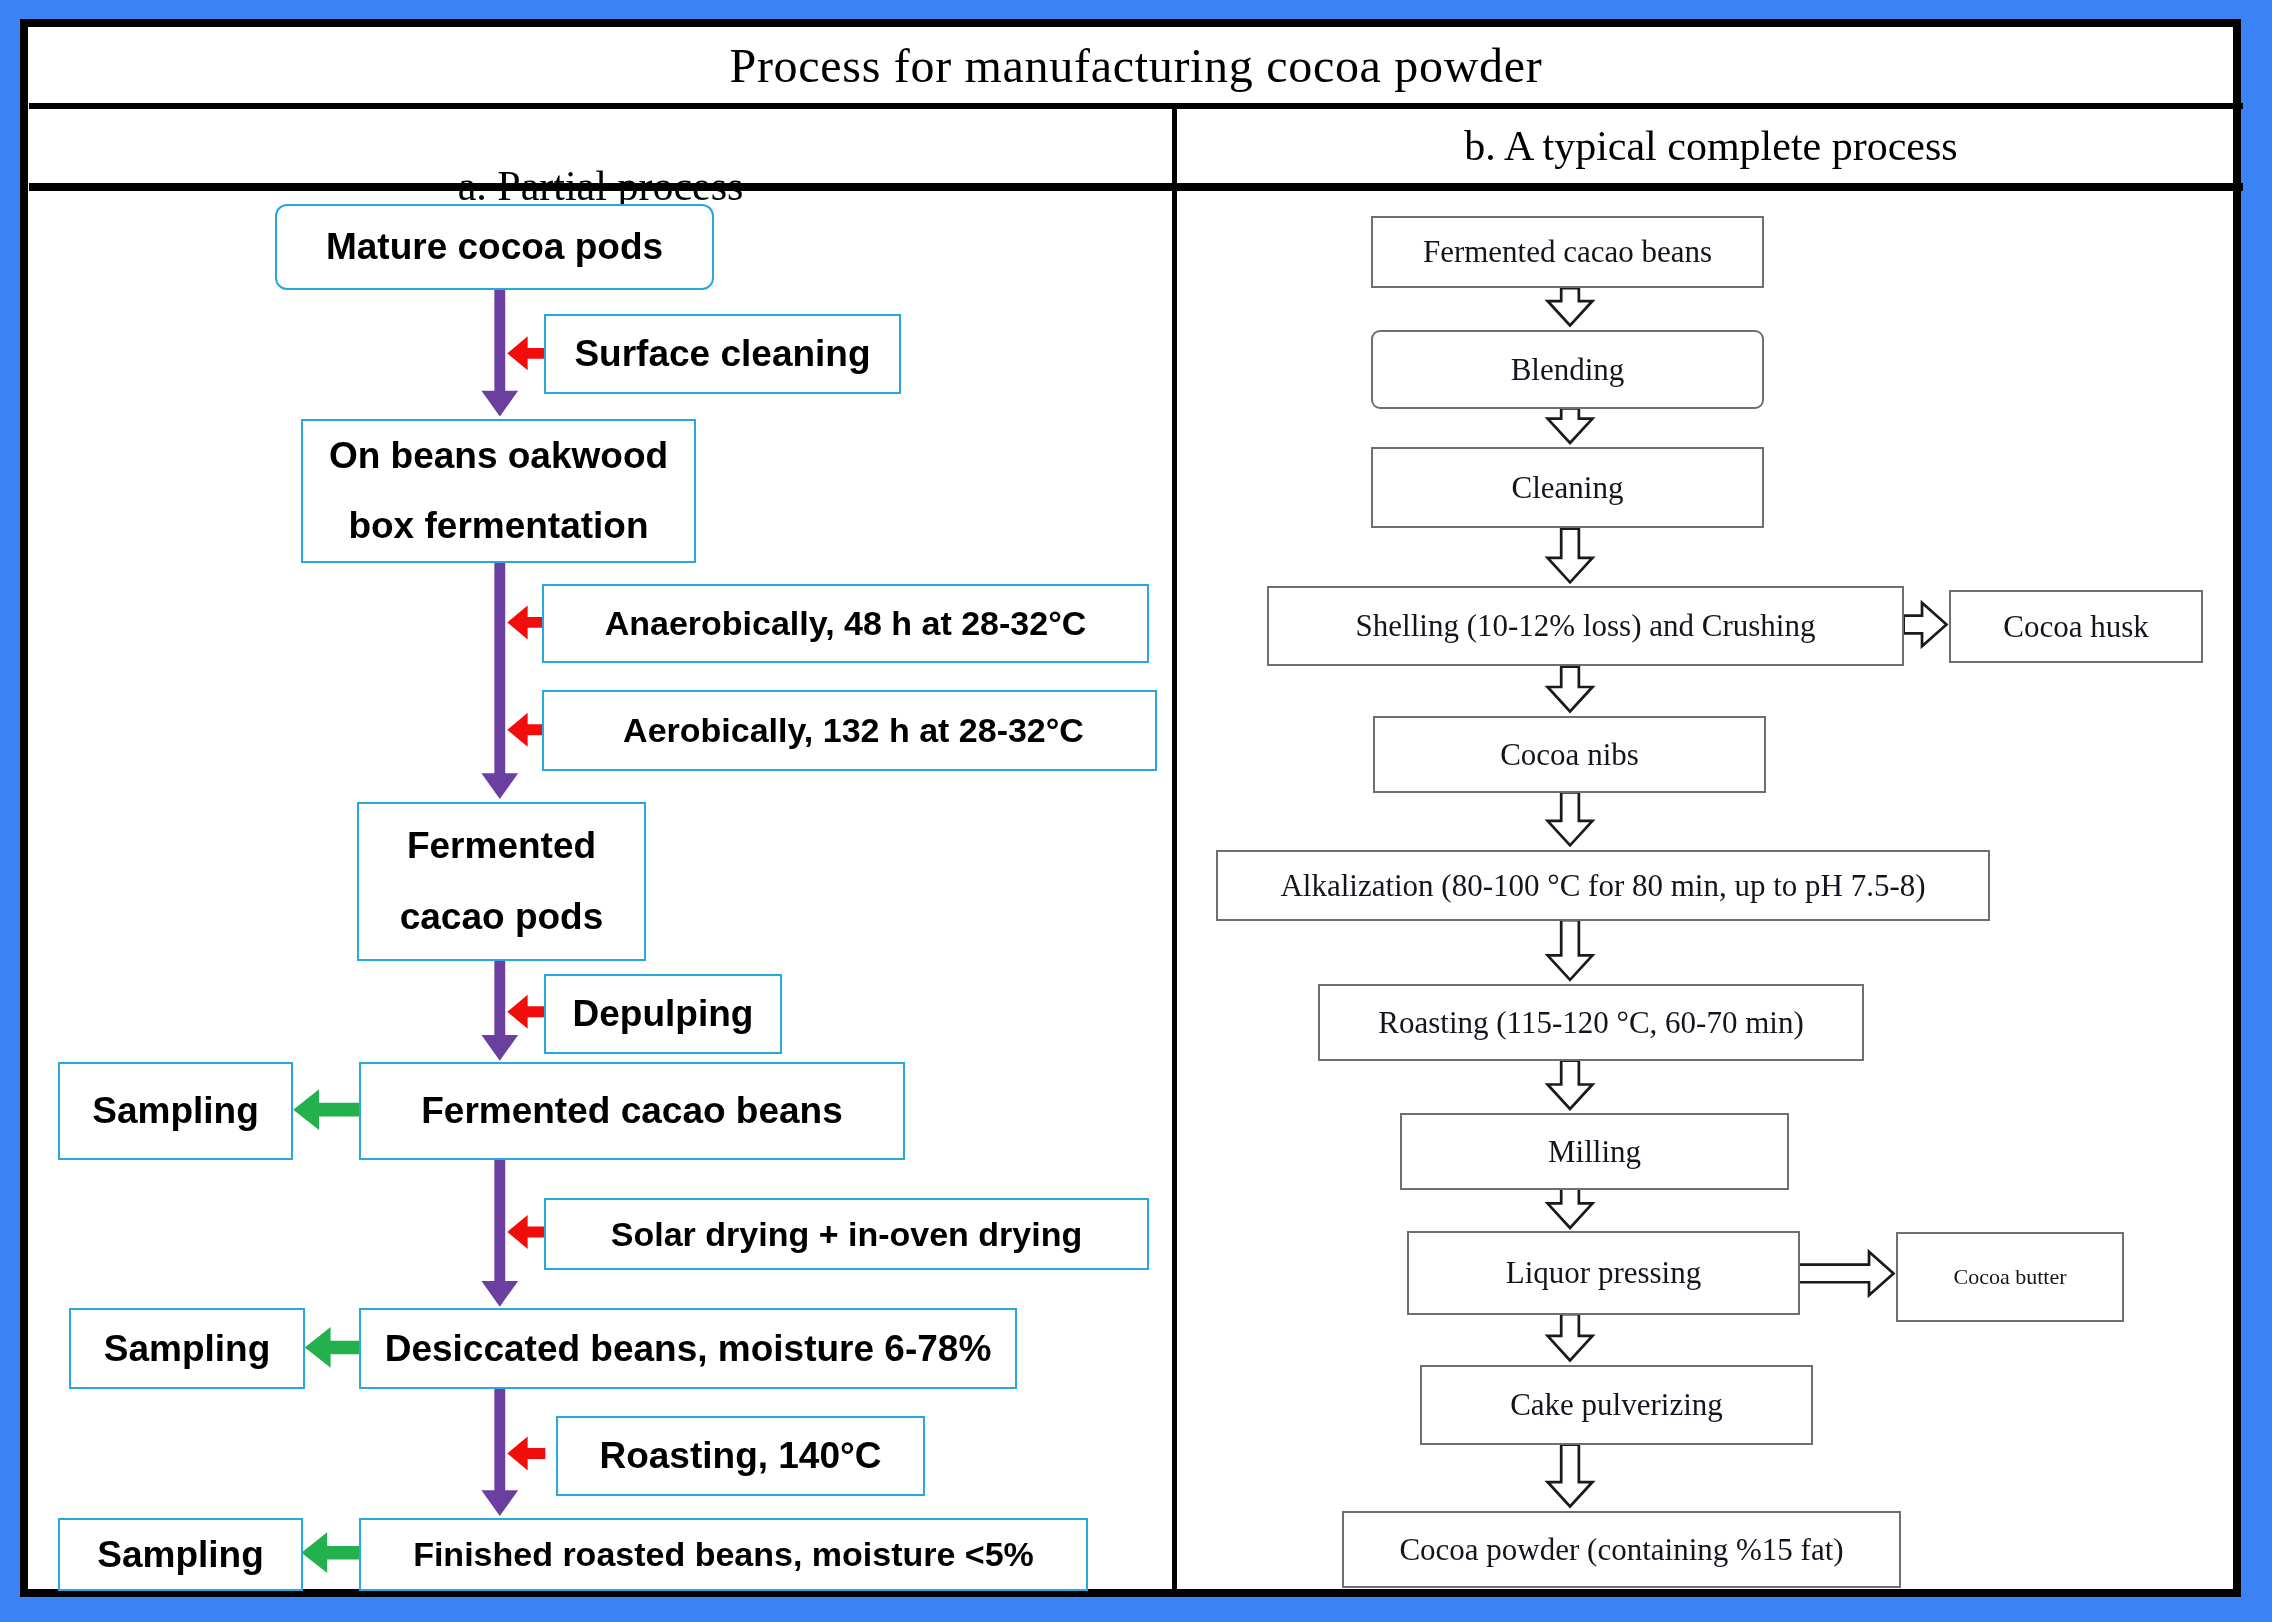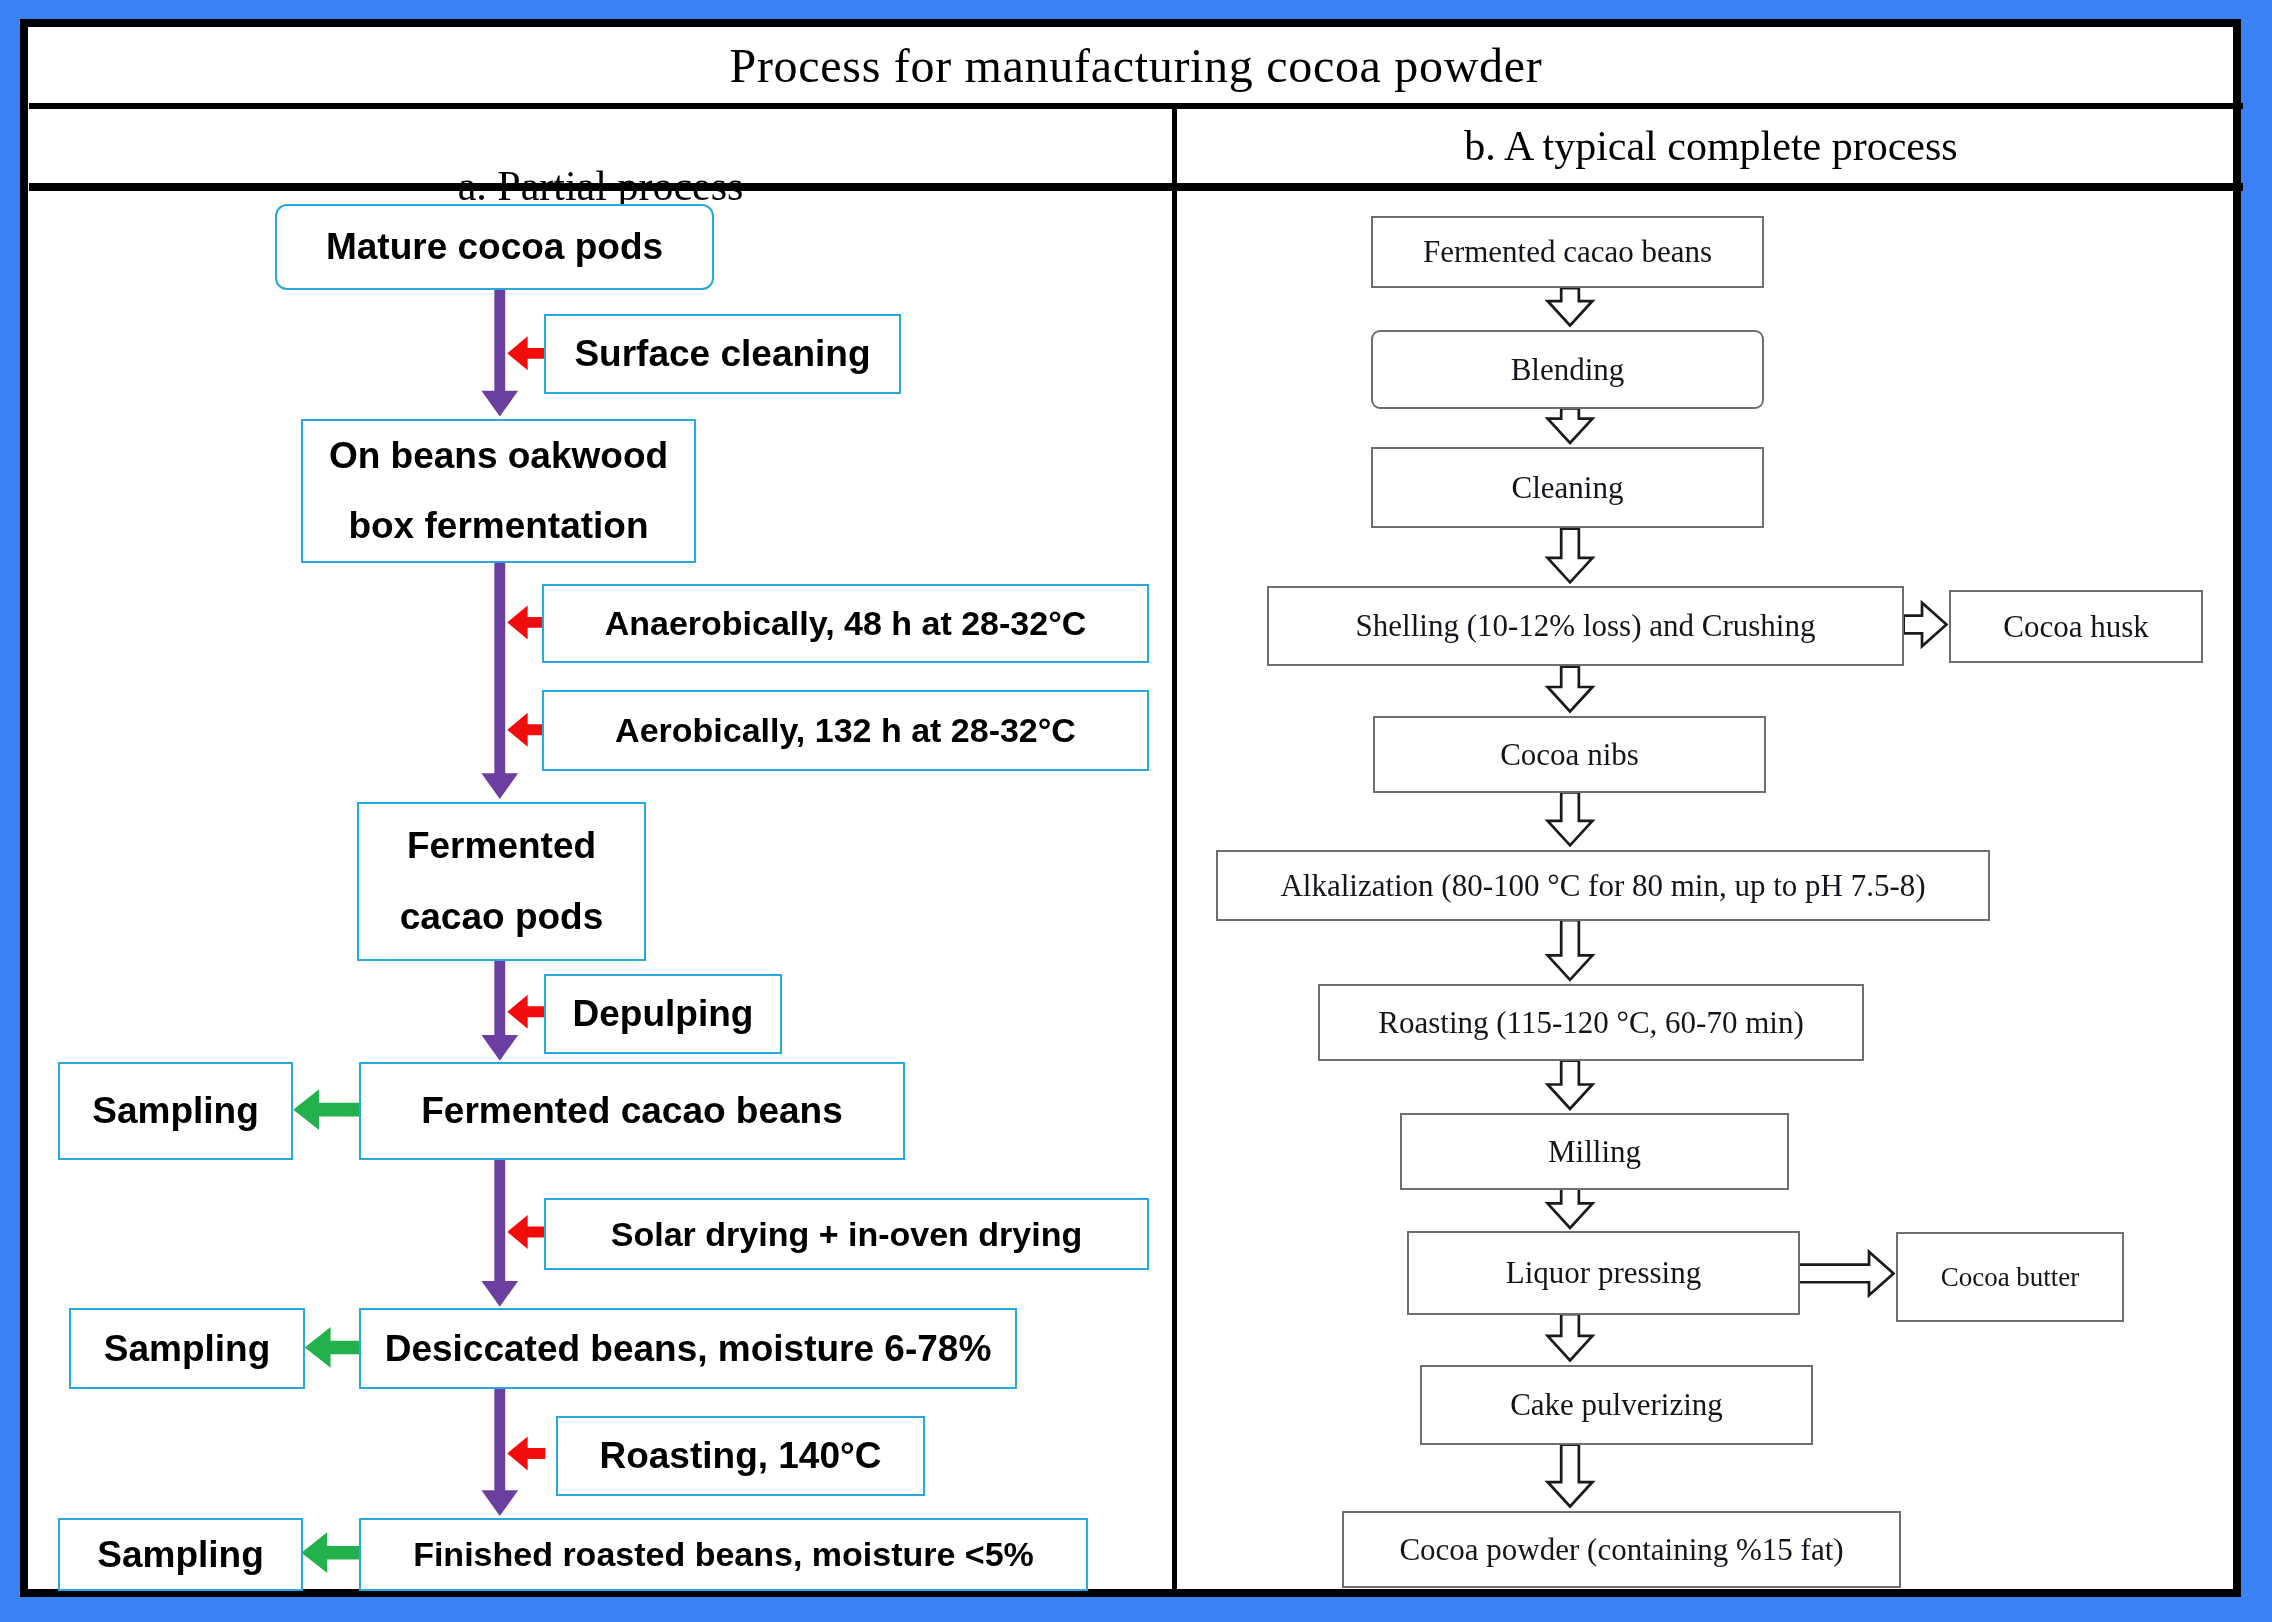--- a/index.html
+++ b/index.html
@@ -72,21 +72,21 @@
     <path class="hollow" d="M2646 1861 H2750 V1842 L2786 1874 L2750 1906 V1887 H2646 Z"></path>
   </svg>
 
   <div class="lbox" style="left:275px;top:204px;width:435px;height:82px;border-radius:12px;">Mature cocoa pods</div>
   <div class="lbox" style="left:544px;top:314px;width:353px;height:76px;">Surface cleaning</div>
   <div class="lbox two-line" style="left:301px;top:419px;width:391px;height:140px;">
     <span>On beans oakwood</span>
     <span>box fermentation</span>
   </div>
   <div class="lbox" style="left:542px;top:584px;width:603px;height:75px;font-size:34px;">Anaerobically, 48 h at 28-32°C</div>
-  <div class="lbox" style="left:542px;top:690px;width:603px;height:77px;font-size:34px;">Aerobically, 132 h at 28-32°C</div>
+  <div class="lbox" style="left:542px;top:690px;width:603px;height:77px;font-size:34px;padding-left:8px;">Aerobically, 132 h at 28-32°C</div>
   <div class="lbox two-line" style="left:357px;top:802px;width:285px;height:155px;">
     <span>Fermented</span>
     <span>cacao pods</span>
   </div>
   <div class="lbox" style="left:544px;top:974px;width:234px;height:76px;">Depulping</div>
   <div class="lbox" style="left:58px;top:1062px;width:231px;height:94px;">Sampling</div>
   <div class="lbox" style="left:359px;top:1062px;width:542px;height:94px;">Fermented cacao beans</div>
   <div class="lbox" style="left:544px;top:1198px;width:601px;height:68px;font-size:34px;">Solar drying + in-oven drying</div>
   <div class="lbox" style="left:69px;top:1308px;width:232px;height:77px;">Sampling</div>
   <div class="lbox" style="left:359px;top:1308px;width:654px;height:77px;">Desiccated beans, moisture 6-78%</div>
@@ -97,18 +97,18 @@
   <div class="rbox" style="left:1371px;top:216px;width:389px;height:68px;">Fermented cacao beans</div>
   <div class="rbox" style="left:1371px;top:330px;width:389px;height:75px;border-radius:9px;">Blending</div>
   <div class="rbox" style="left:1371px;top:447px;width:389px;height:77px;">Cleaning</div>
   <div class="rbox" style="left:1267px;top:586px;width:633px;height:76px;">Shelling (10-12% loss) and Crushing</div>
   <div class="rbox" style="left:1949px;top:590px;width:250px;height:69px;">Cocoa husk</div>
   <div class="rbox" style="left:1373px;top:716px;width:389px;height:73px;">Cocoa nibs</div>
   <div class="rbox" style="left:1216px;top:850px;width:770px;height:67px;">Alkalization (80-100 °C for 80 min, up to pH 7.5-8)</div>
   <div class="rbox" style="left:1318px;top:984px;width:542px;height:73px;">Roasting (115-120 °C, 60-70 min)</div>
   <div class="rbox" style="left:1400px;top:1113px;width:385px;height:73px;">Milling</div>
   <div class="rbox" style="left:1407px;top:1231px;width:389px;height:80px;">Liquor pressing</div>
-  <div class="rbox" style="left:1896px;top:1232px;width:224px;height:86px;font-size:27px;">Cocoa butter</div>
+  <div class="rbox" style="left:1896px;top:1232px;width:224px;height:86px;font-size:22px;">Cocoa butter</div>
   <div class="rbox" style="left:1420px;top:1365px;width:389px;height:76px;">Cake pulverizing</div>
   <div class="rbox" style="left:1342px;top:1511px;width:555px;height:73px;">Cocoa powder (containing %15 fat)</div>
 
 </div>
 
 
 </body></html>

